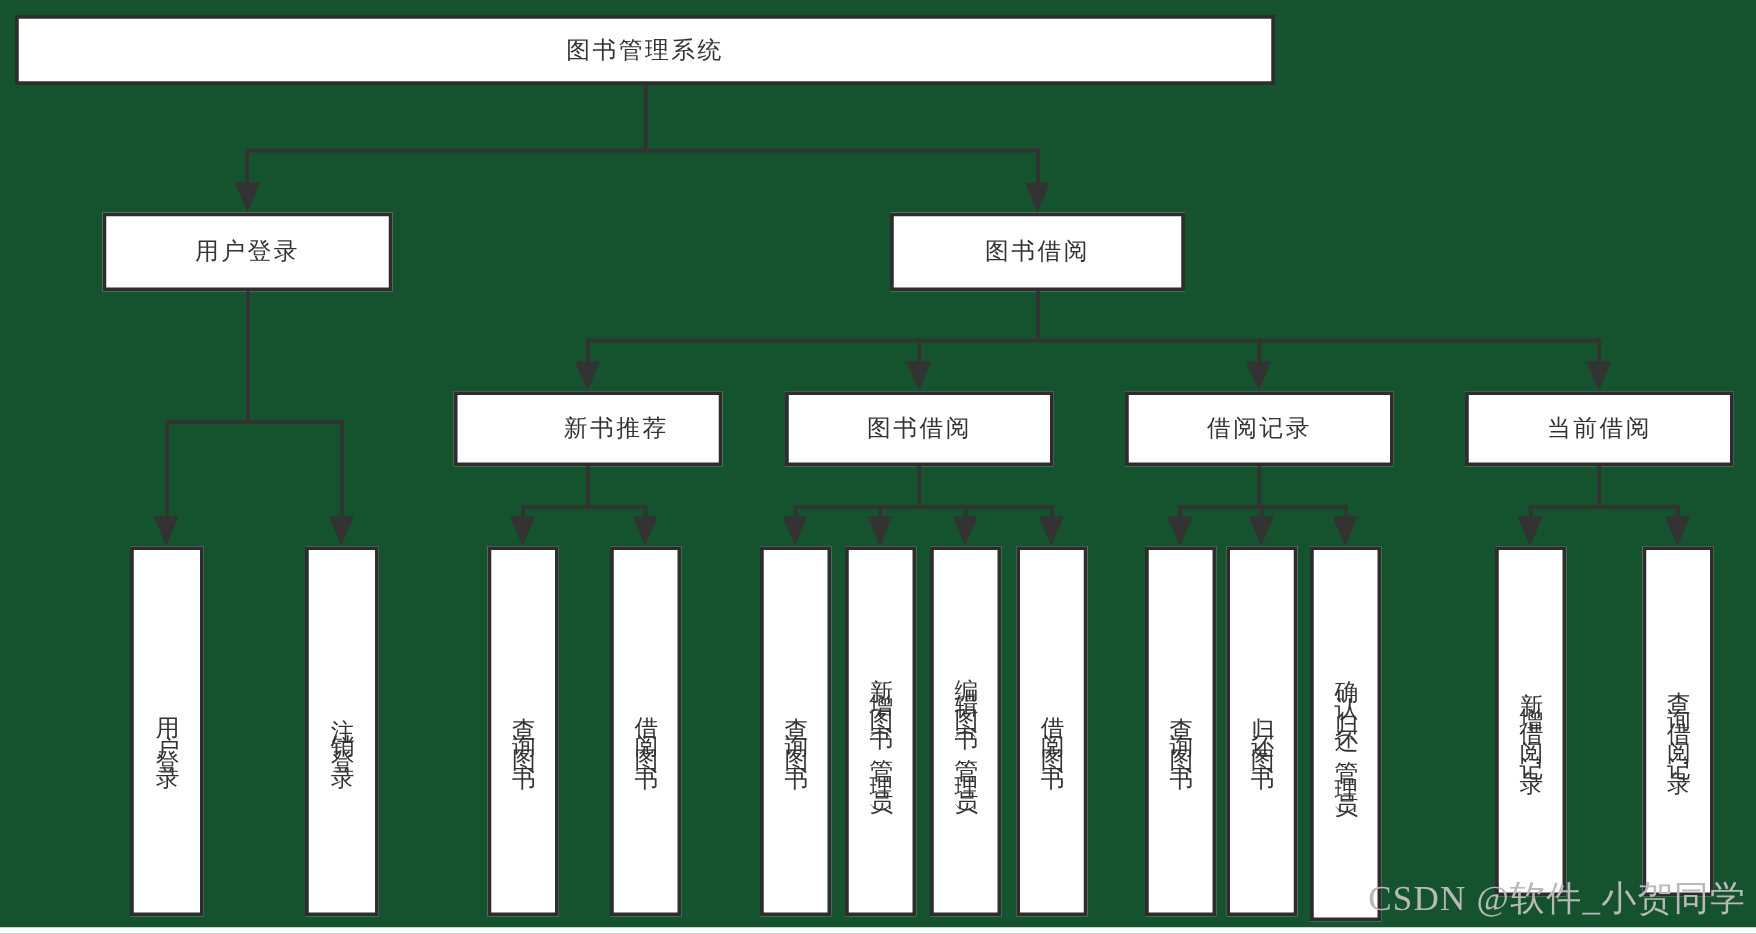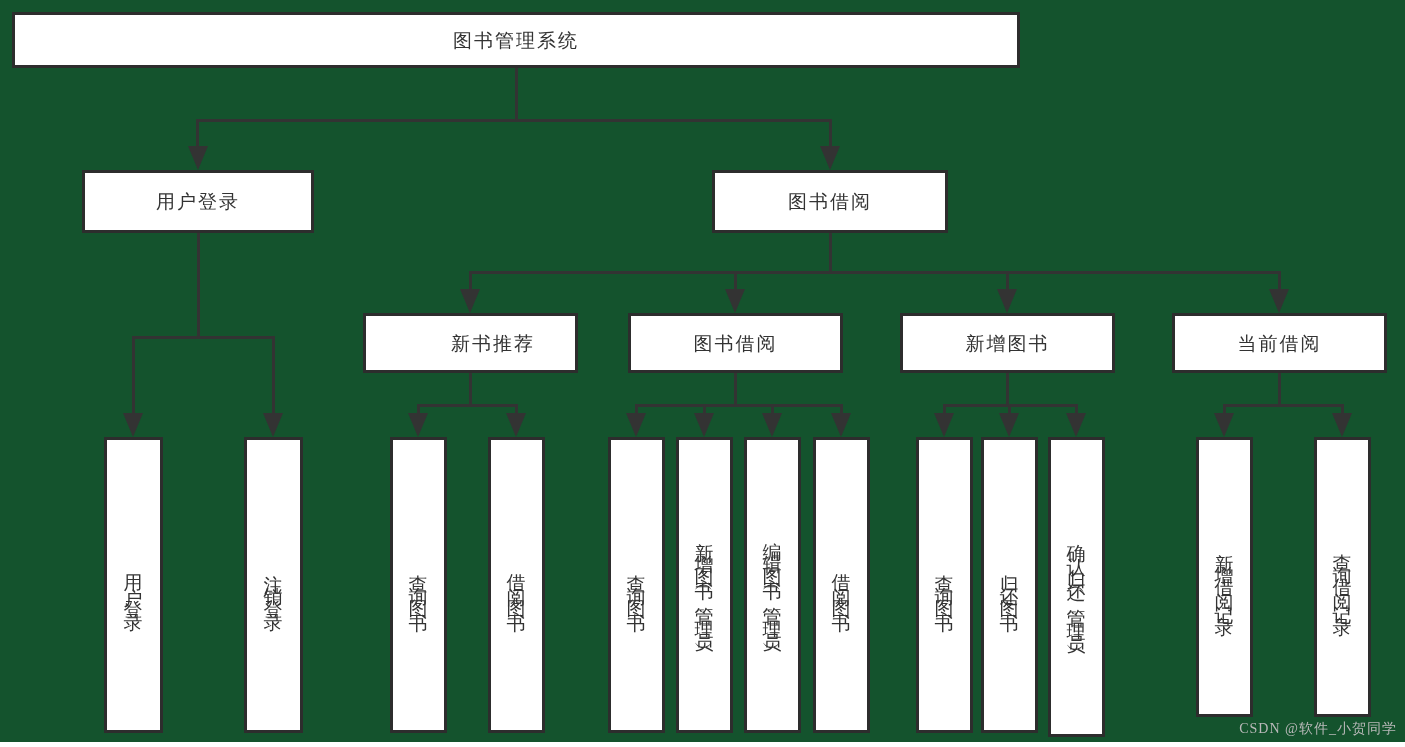--- a/index.html
+++ b/index.html
@@ -35,21 +35,21 @@
   .ar{
     position:absolute;width:0;height:0;
     border-left:10px solid transparent;
     border-right:10px solid transparent;
     border-top:24px solid #333333;
   }
   #watermark{
     position:absolute;
     right:8px;bottom:4px;
     color:#b9b9b9;
-    font-size:14px;
+    font-size:28px;
     letter-spacing:1px;
     z-index:5;
   }
 </style>
 </head>
 <body>
 
 <div id="stage">
 
   <div class="box" style="left:12px;top:12px;width:1008px;height:56px;">图书管理系统</div>
@@ -77,21 +77,21 @@
   <div class="ar" style="left:460px;top:289px;"></div>
   <div class="vl" style="left:734px;top:271px;height:24px;"></div>
   <div class="ar" style="left:725px;top:289px;"></div>
   <div class="vl" style="left:1006px;top:271px;height:24px;"></div>
   <div class="ar" style="left:997px;top:289px;"></div>
   <div class="vl" style="left:1278px;top:271px;height:24px;"></div>
   <div class="ar" style="left:1269px;top:289px;"></div>
 
   <div class="box" style="left:363px;top:313px;width:215px;height:60px;padding-left:45px;">新书推荐</div>
   <div class="box" style="left:628px;top:313px;width:215px;height:60px;">图书借阅</div>
-  <div class="box" style="left:900px;top:313px;width:215px;height:60px;">新增图书</div>
+  <div class="box" style="left:900px;top:313px;width:215px;height:60px;">借阅记录</div>
   <div class="box" style="left:1172px;top:313px;width:215px;height:60px;">当前借阅</div>
 
   <div class="vl" style="left:469px;top:373px;height:34px;"></div>
   <div class="hl" style="left:417px;top:404px;width:101px;"></div>
   <div class="vl" style="left:417px;top:404px;height:16px;"></div>
   <div class="ar" style="left:408px;top:413px;"></div>
   <div class="vl" style="left:515px;top:404px;height:16px;"></div>
   <div class="ar" style="left:506px;top:413px;"></div>
 
   <div class="vl" style="left:734px;top:373px;height:34px;"></div>

